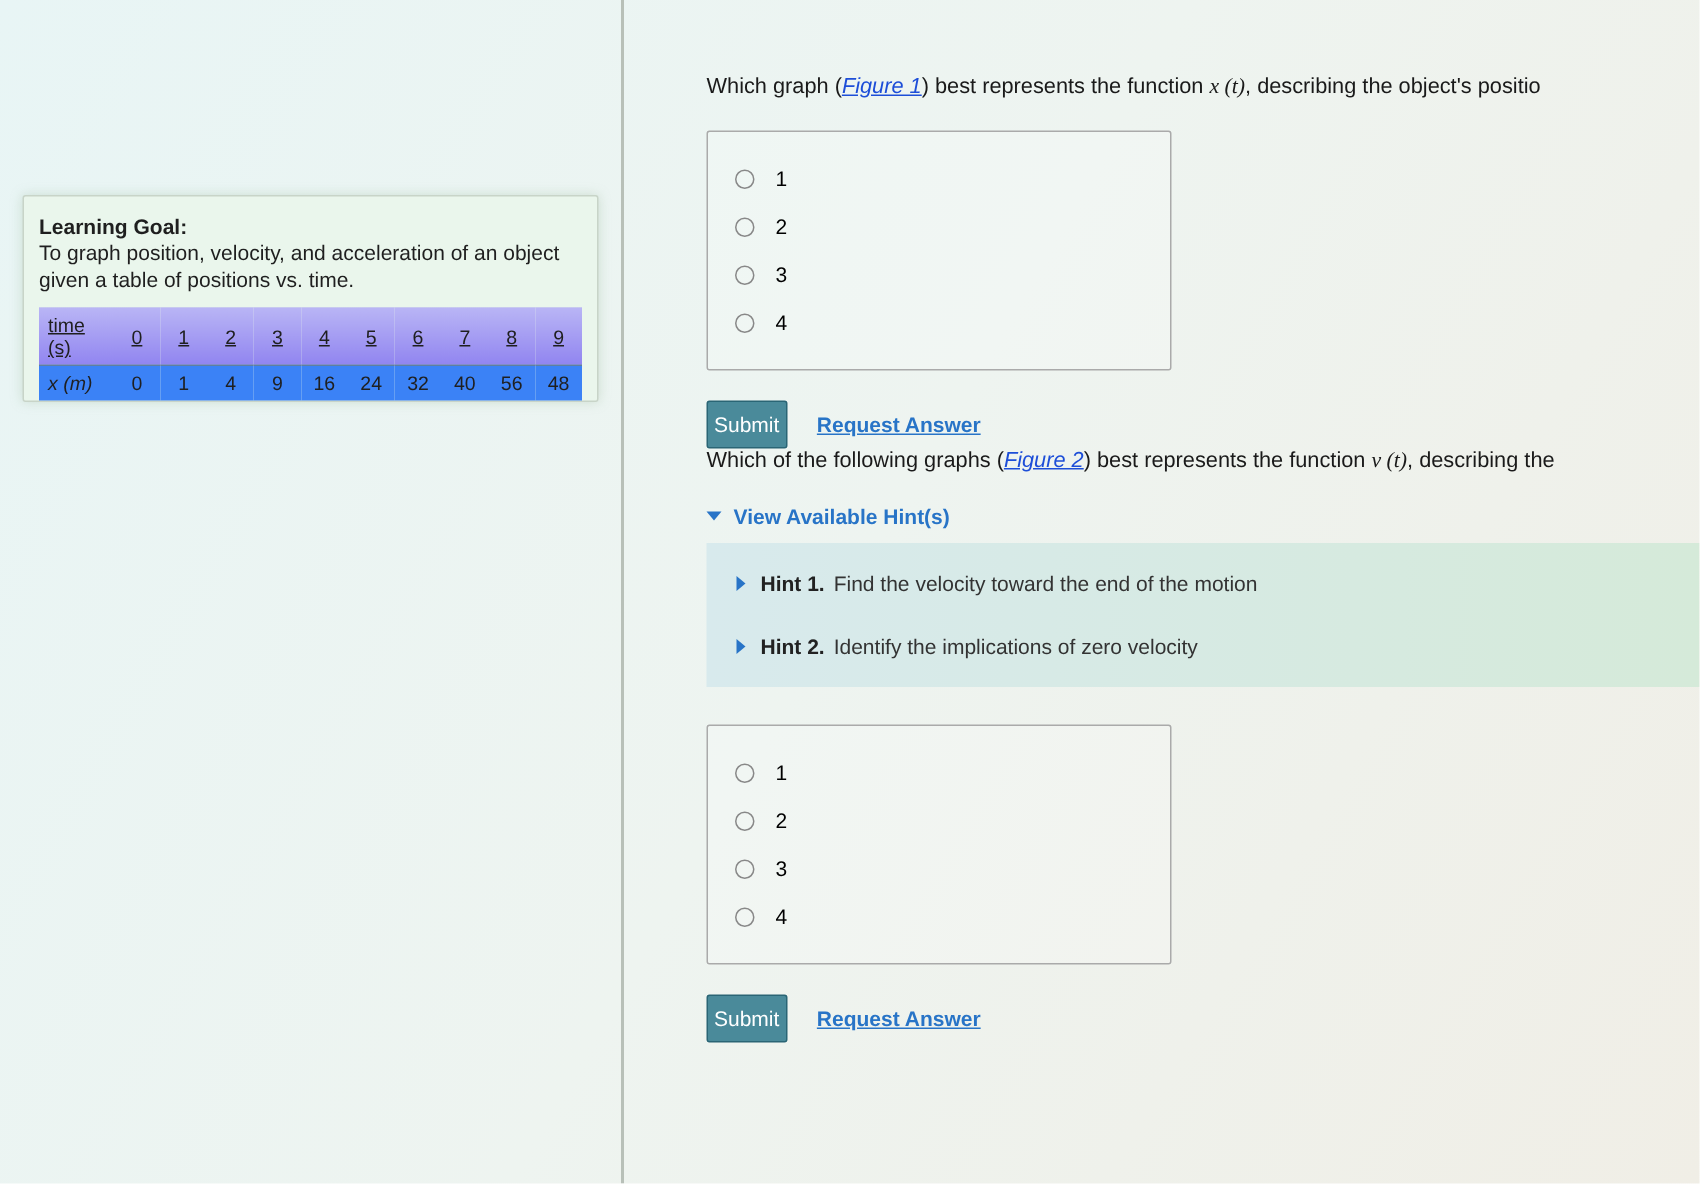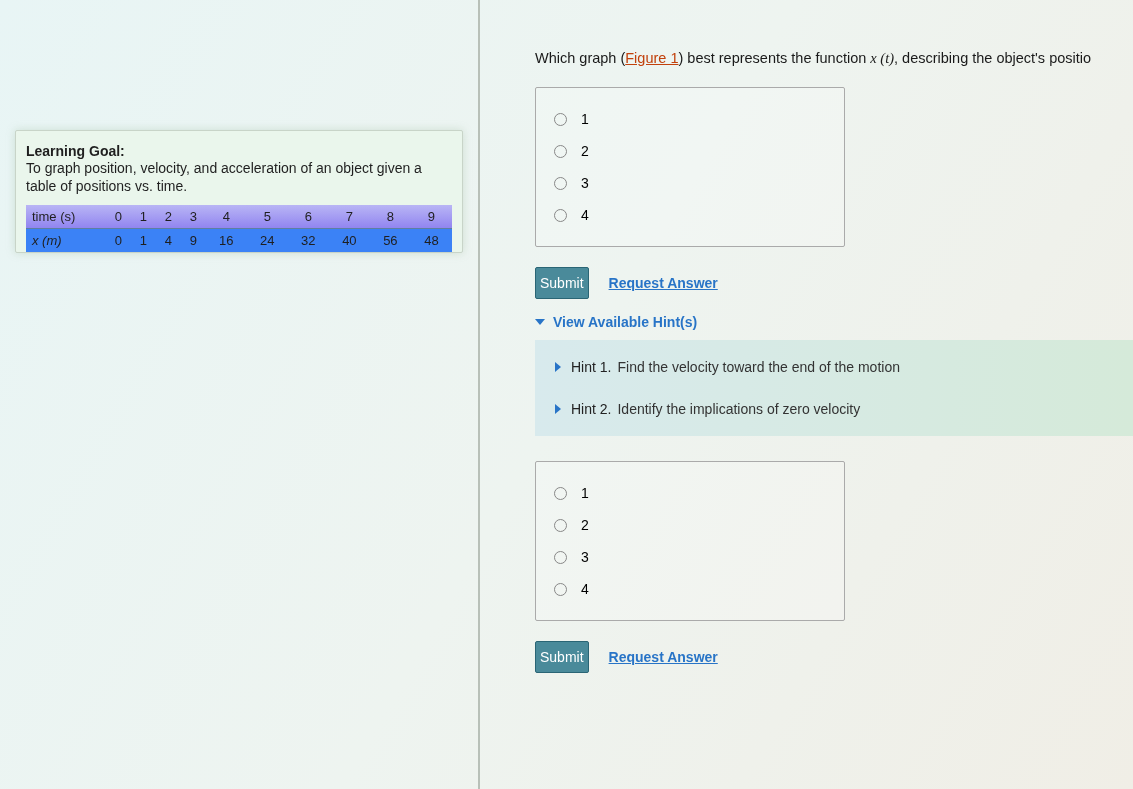--- a/index.html
+++ b/index.html
@@ -9,21 +9,21 @@
     }
     body {
       font-family: "Helvetica Neue", Arial, sans-serif;
       background: linear-gradient(120deg, #e8f5f5 0%, #eef4f0 50%, #f0eee6 100%);
       display: flex;
       min-height: 789px;
       width: 1133px;
       overflow: hidden;
     }
     .left-pane {
-      width: 480px;
+      width: 416px;
       padding: 0;
       position: relative;
       border-right: 2px solid #b8c0b8;
     }
     .right-pane {
       flex: 1;
       padding: 50px 0 0 55px;
       position: relative;
     }
     .info-card {
@@ -54,22 +54,23 @@
     .data-table {
       border-collapse: collapse;
       width: 100%;
       margin-top: 2px;
       margin-bottom: 0;
     }
     .data-table tr.header-row td {
       background: linear-gradient(#b9b5f5, #9185f0);
       color: #1f1f1f;
       font-size: 13px;
-      padding: 4px 2px;
+      padding: 4px 12px;
       text-align: center;
+      text-decoration: underline;
     }
     .data-table tr.header-row td:first-child {
       text-align: left;
       padding-left: 6px;
       width: 80px;
     }
     .data-table tr.data-row td {
       background: #3b82f6;
       color: #1f1f1f;
       font-size: 13px;
@@ -87,22 +88,23 @@
       font-size: 14.5px;
       color: #1a1a1a;
       margin-bottom: 20px;
       white-space: nowrap;
     }
     .italic-var {
       font-style: italic;
       font-family: Georgia, serif;
     }
     .fig-link {
-      color: #c2410c;
+      color: #1d4ed8;
       text-decoration: underline;
+      font-style: italic;
     }
     .options-box {
       border: 1px solid #aaa;
       border-radius: 2px;
       width: 310px;
       padding: 15px 18px;
       margin-bottom: 20px;
       background: rgba(255,255,255,0.2);
     }
     .option-row {
@@ -182,21 +184,21 @@
       margin-bottom: 25px;
     }
     .hint-row {
       display: flex;
       align-items: center;
       padding: 13px 20px;
       font-size: 14px;
       color: #333;
     }
     .hint-label {
-      font-weight: normal;
+      font-weight: bold;
       color: #222;
       margin-right: 6px;
     }
   </style>
 </head>
 <body>
 
 <div class="left-pane">
   <div class="info-card">
     <div class="learning-heading">Learning Goal:</div>
@@ -258,20 +260,23 @@
         <span>4</span>
       </div>
   </div>
 
   <div class="submit-row">
     <button class="btn-submit">Submit</button>
     <a class="request-link">Request Answer</a>
   </div>
 
 
+  <div class="question-text">
+    <span>Which of the following graphs (</span><a class="fig-link">Figure 2</a><span>) best represents the function </span><span class="italic-var">v</span><span class="italic-var"> (t)</span><span>, describing the</span>
+  </div>
 
   <div class="hints-toggle">
     <span class="triangle-down-small"></span>
     <span>View Available Hint(s)</span>
   </div>
 
   <div class="hints-container">
     <div class="hint-row">
       <span class="triangle-right"></span>
       <span class="hint-label">Hint 1.</span>

